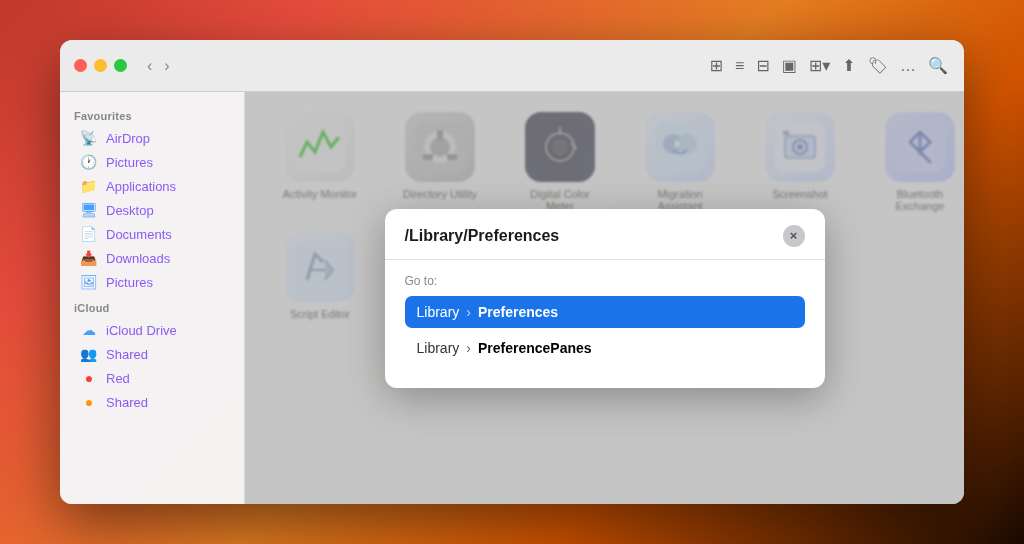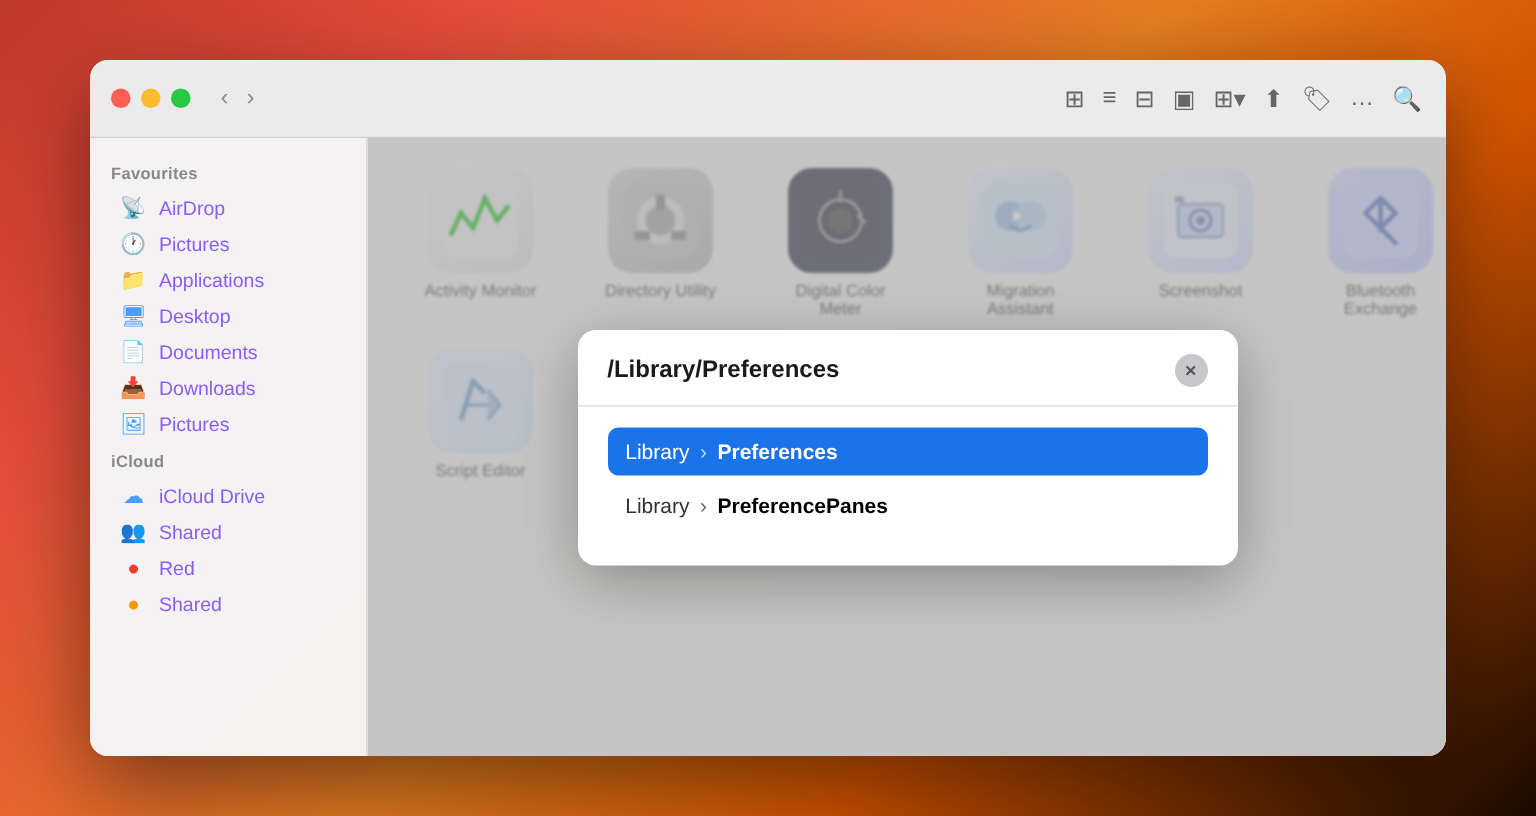--- a/index.html
+++ b/index.html
@@ -495,20 +495,21 @@
         </div>
       </div>
 
       <div class="modal-overlay">
         <div class="modal">
           <div class="modal-title-bar">
             <span class="modal-title">/Library/Preferences</span>
             <button class="modal-close-btn">×</button>
           </div>
           <div class="modal-body">
+            <div class="goto-label">Go to:</div>
 
             <div class="suggestion-item selected">
               <span>Library</span>
               <span class="path-separator"> › </span>
               <span class="path-bold">Preferences</span>
             </div>
 
             <div class="suggestion-item">
               <span>Library</span>
               <span class="path-separator"> › </span>

